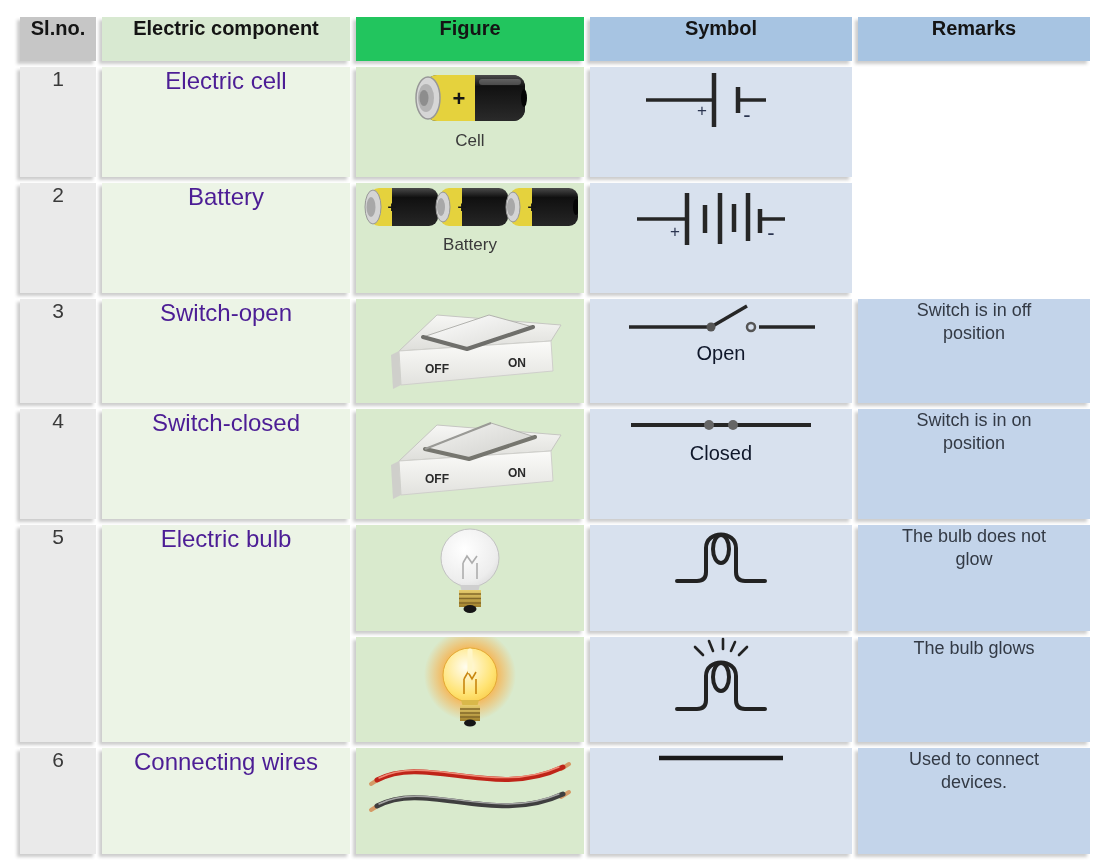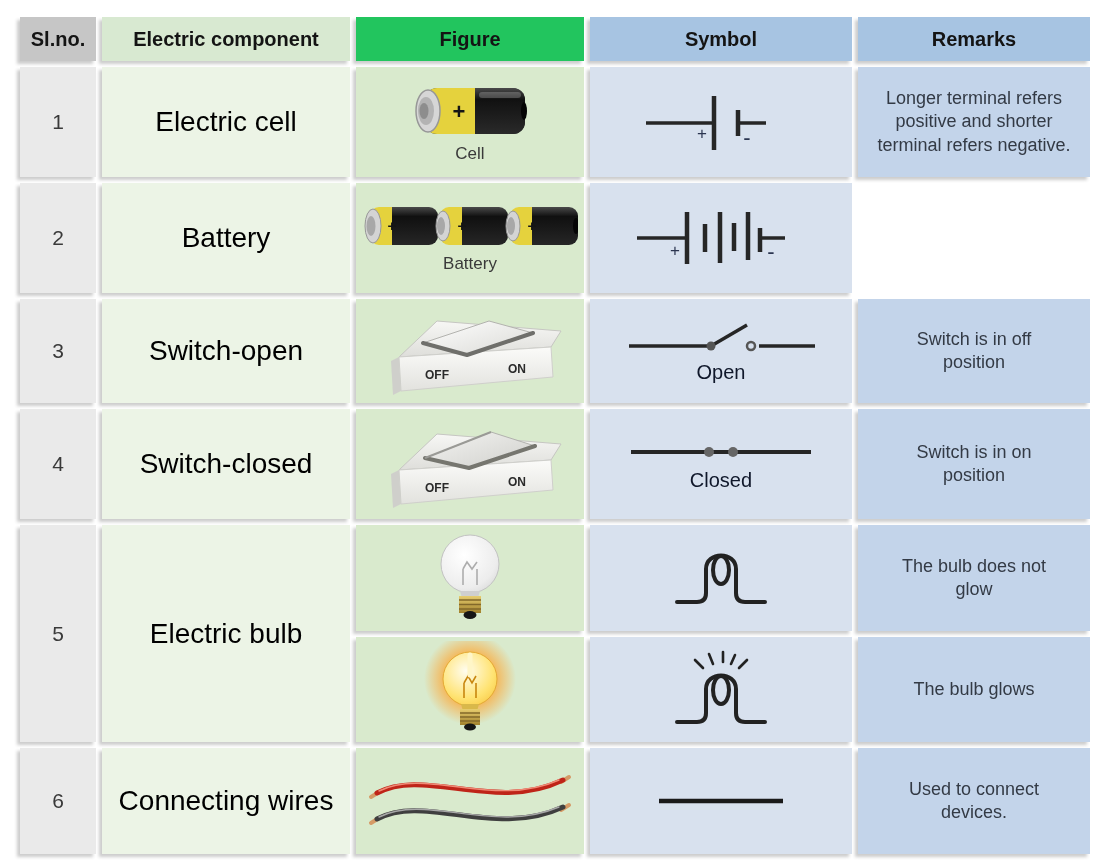--- a/index.html
+++ b/index.html
@@ -9,42 +9,42 @@
     color:#3a3a3a;
   }
   .tbl{
     position:absolute;left:20px;top:17px;
     display:grid;
     grid-template-columns:76px 248px 228px 262px 232px;
     grid-template-rows:44px 110px 110px 104px 110px 106px 105px 106px;
     gap:6px;
   }
   .cell{
-    display:flex;flex-direction:column;align-items:center;justify-content:center;
+    display:flex;flex-direction:column;align-items:center;
     box-shadow:-3px 3px 3px rgba(90,90,90,0.30);
     text-align:center;
   }
   
   .c1{grid-column:1}.c2{grid-column:2}.c3{grid-column:3}.c4{grid-column:4}.c5{grid-column:5}
   .r1{grid-row:1}.r2{grid-row:2}.r3{grid-row:3}.r4{grid-row:4}.r5{grid-row:5}
   .r6{grid-row:6}.r7{grid-row:7}.r8{grid-row:8}
   .span2{grid-row:6 / span 2;}
   
   .hg {background:#c6c6c6;}
   .hgl{background:#d8e9d1;}
   .hgr{background:#22c55e;}
   .hb {background:#a7c4e2;}
   .g  {background:#eaeaea;}
   .gl {background:#ecf4e6;}
   .gr {background:#d9eacd;}
   .bl {background:#d8e1ee;}
   .b  {background:#c3d4ea;}
   .hdr{font-weight:bold;font-size:20px;color:#141414;}
   .num{font-size:21px;color:#3a3a3a;}
-  .comp{font-size:28px;color:#000000;}
+  .comp{font-size:24px;color:#4c1d95;}
   .remark{font-size:18px;line-height:1.28;color:#333a45;}
   .figcap{font-size:17px;color:#3a3a3a;margin-top:2px;}
   .symcap{font-size:20px;color:#0f172a;margin-top:1px;}
   .w200{max-width:202px;} .w160{max-width:160px;} .w170{max-width:172px;} .w145{max-width:148px;} .w190{max-width:192px;}
   svg{display:block;}
   svg text{font-family:"Liberation Sans","DejaVu Sans",sans-serif;}
 </style>
 </head>
 <body>
 
@@ -100,23 +100,20 @@
       <g stroke="#262626" fill="none">
         <path d="M10,33 H78" stroke-width="3.5"></path>
         <path d="M78,6 V60" stroke-width="4.5"></path>
         <path d="M102,20 V46" stroke-width="4.5"></path>
         <path d="M102,33 H130" stroke-width="3.5"></path>
       </g>
       <text x="66" y="49" font-size="17" fill="#2b3550" text-anchor="middle">+</text>
       <text x="111" y="55" font-size="22" fill="#2b3550" text-anchor="middle">-</text>
     </svg>
   </div>
-  <div class="cell r2 c5 b">
-      <div class="remark w200">Longer terminal refers positive and shorter terminal refers negative.</div>
-    </div>
 
   <div class="cell r3 c1 g num">
       <span>2</span>
     </div>
   <div class="cell r3 c2 gl comp">
       <span>Battery</span>
     </div>
   <div class="cell r3 c3 gr">
     <svg width="216" height="50" viewBox="0 0 216 50">
       <defs>

